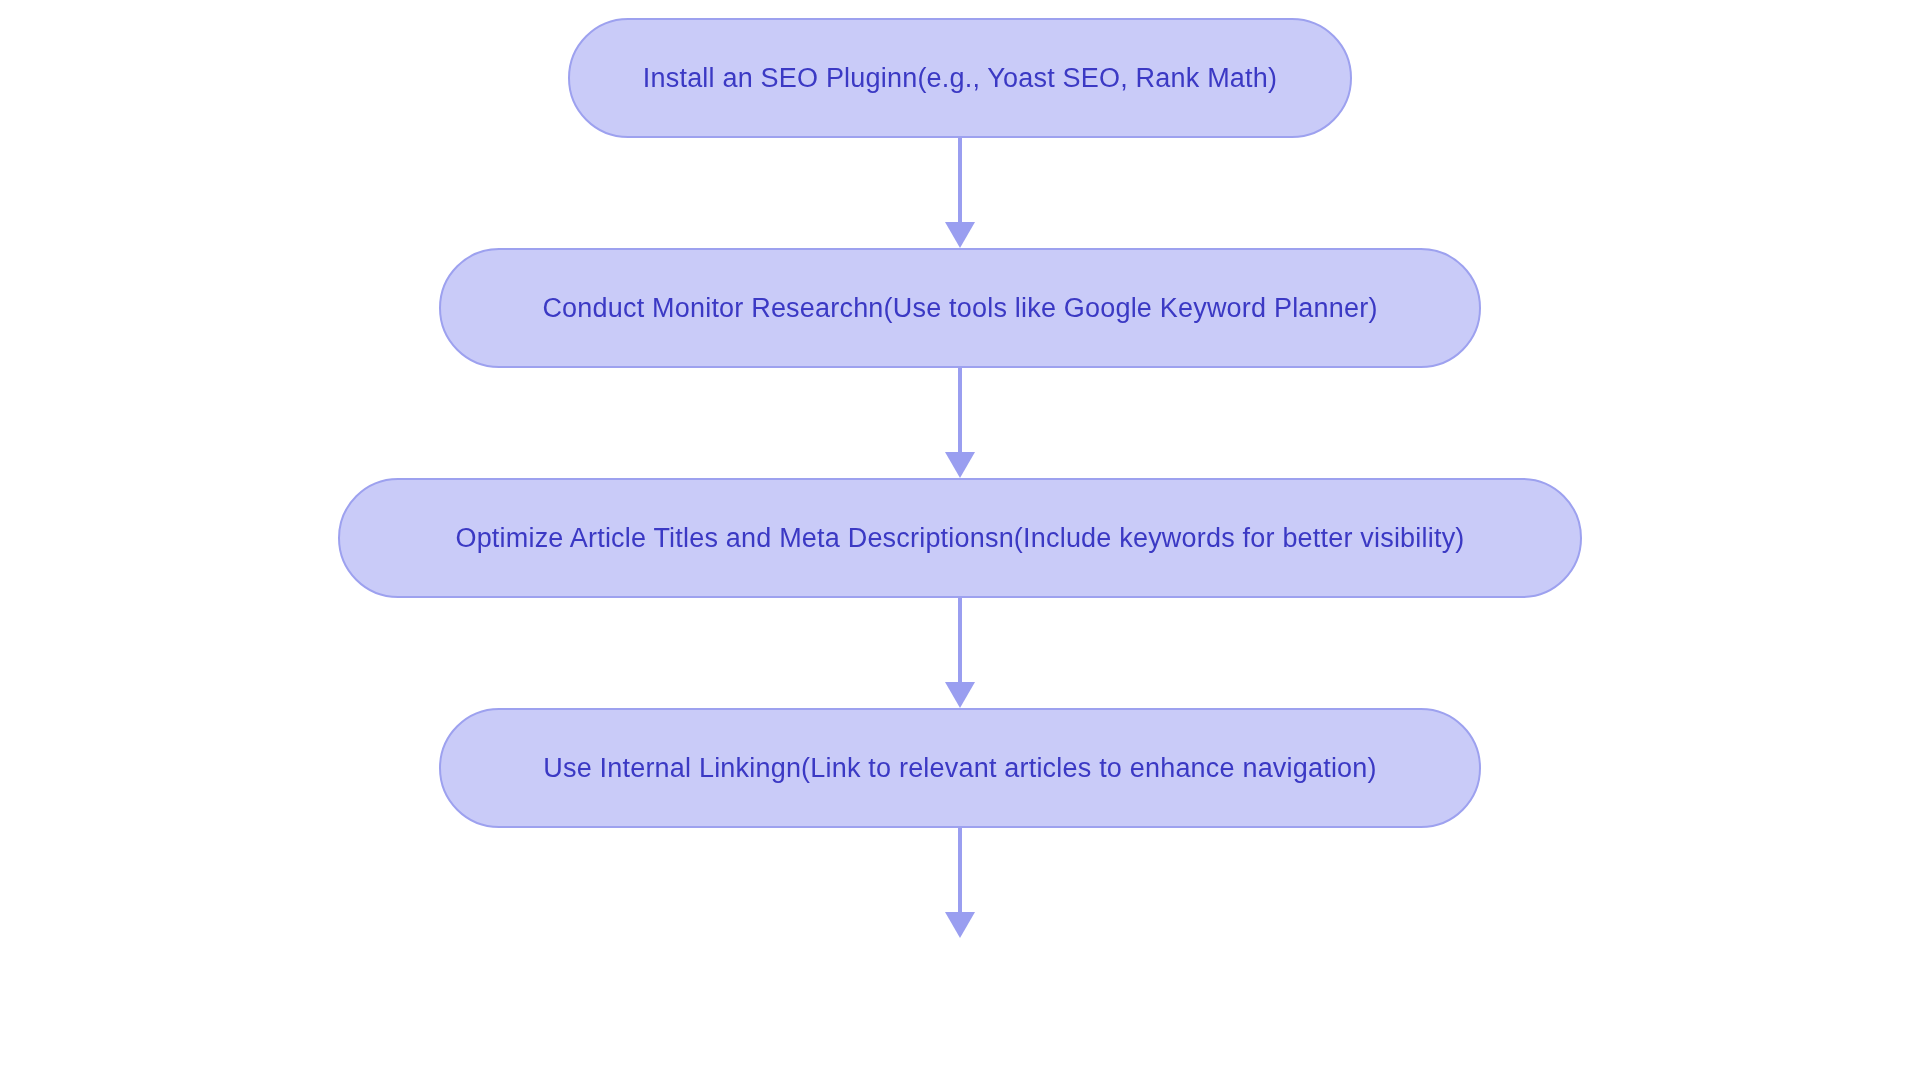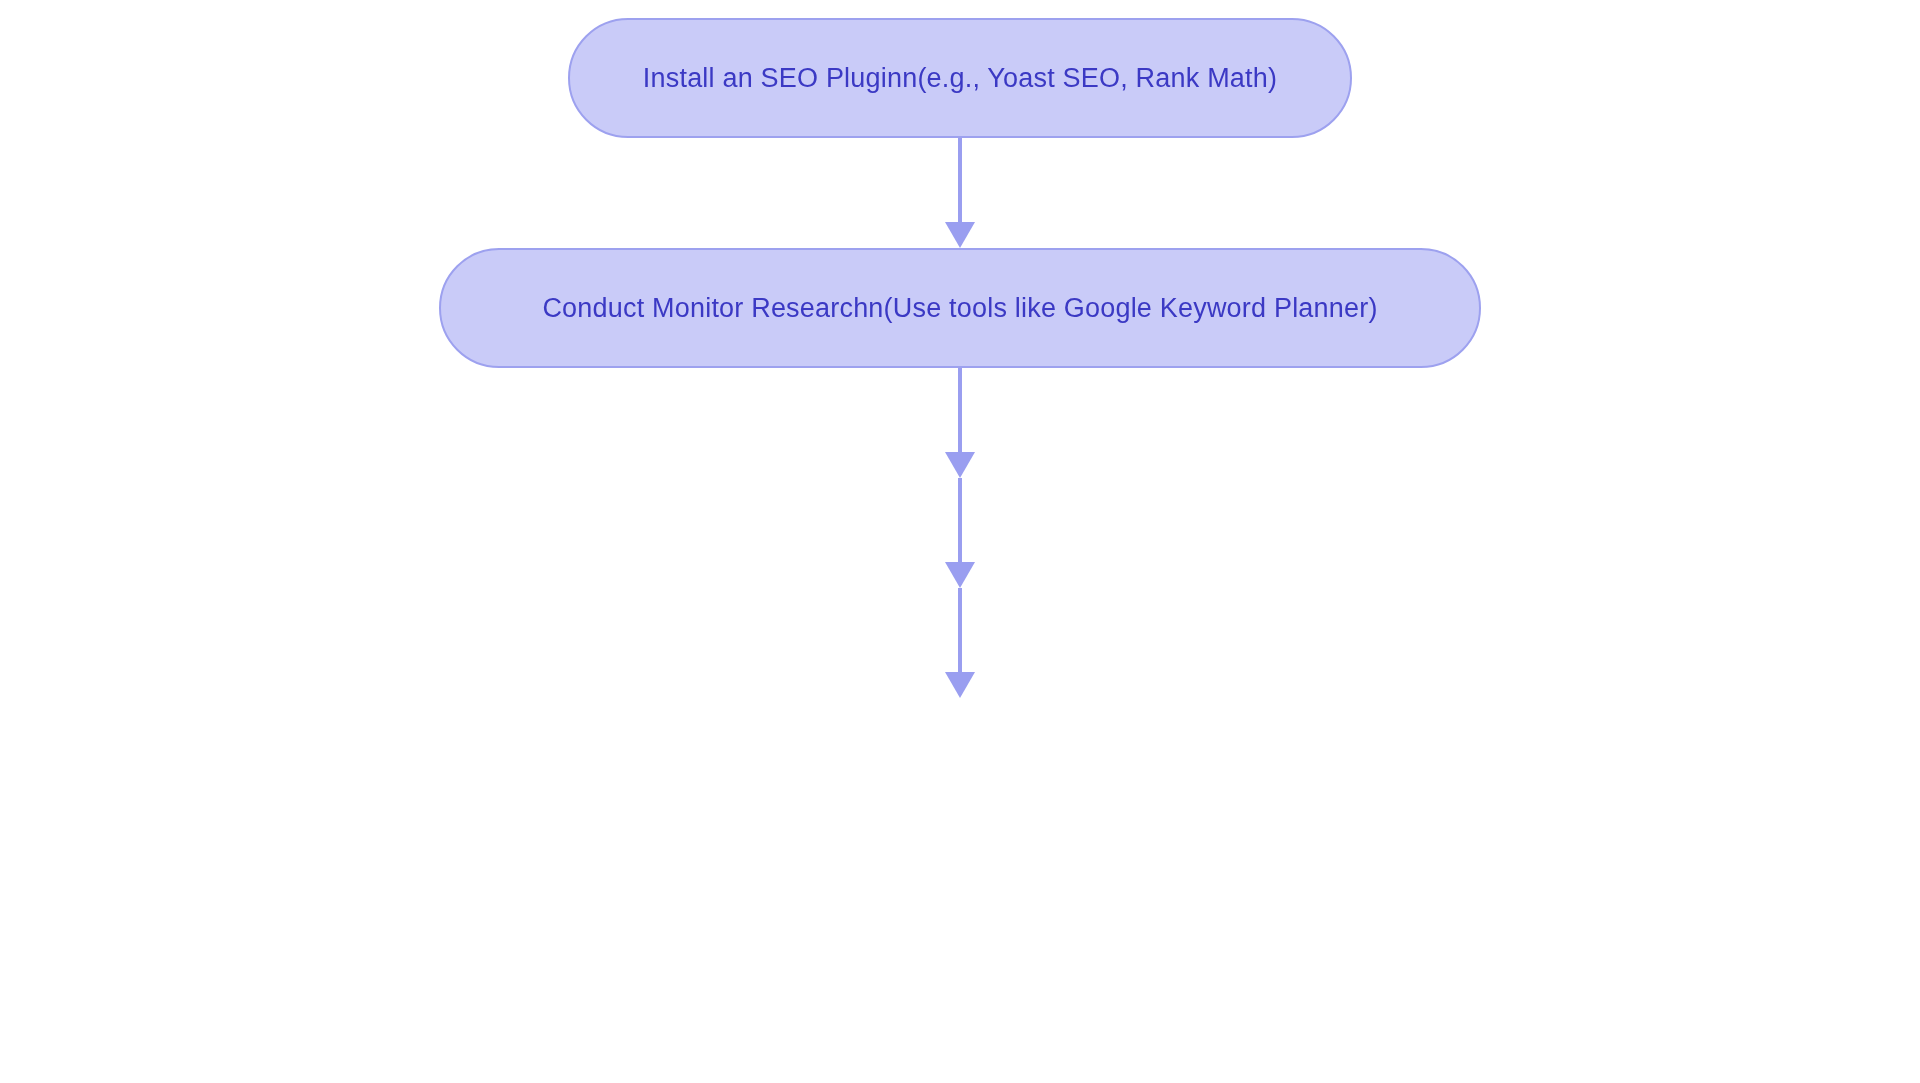--- a/index.html
+++ b/index.html
@@ -86,26 +86,32 @@
 
     <div class="node w2">
       <span>Conduct Monitor Researchn(Use tools like Google Keyword Planner)</span>
     </div>
 
     <div class="arrow">
       <div class="shaft"></div>
       <div class="head"></div>
     </div>
 
+    <div class="node w3">
+      <span>Optimize Article Titles and Meta Descriptionsn(Include keywords for better visibility)</span>
+    </div>
 
     <div class="arrow">
       <div class="shaft"></div>
       <div class="head"></div>
     </div>
 
+    <div class="node w4">
+      <span>Use Internal Linkingn(Link to relevant articles to enhance navigation)</span>
+    </div>
 
     <div class="arrow">
       <div class="shaft"></div>
       <div class="head"></div>
     </div>
 
 
   </div>
 </div>
 

